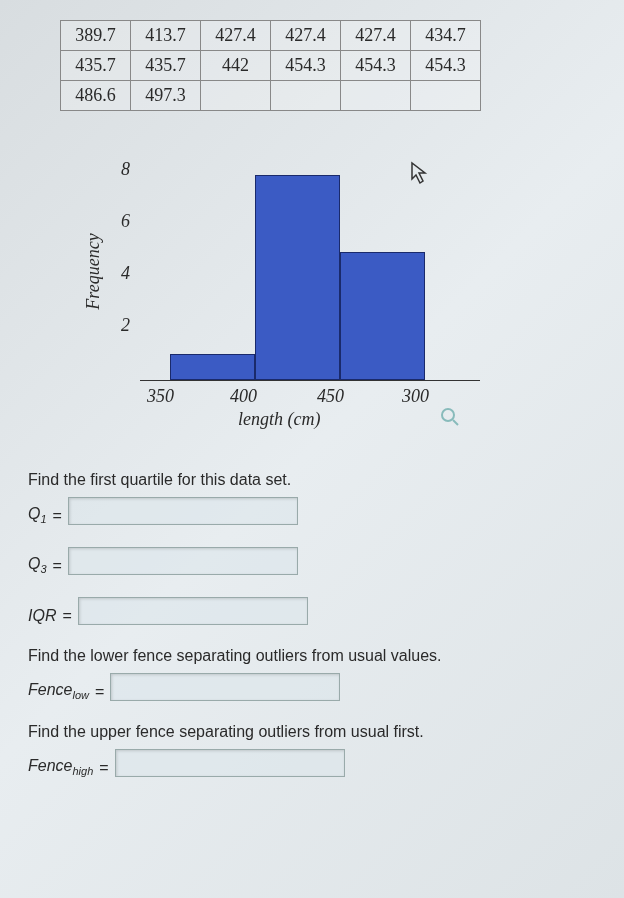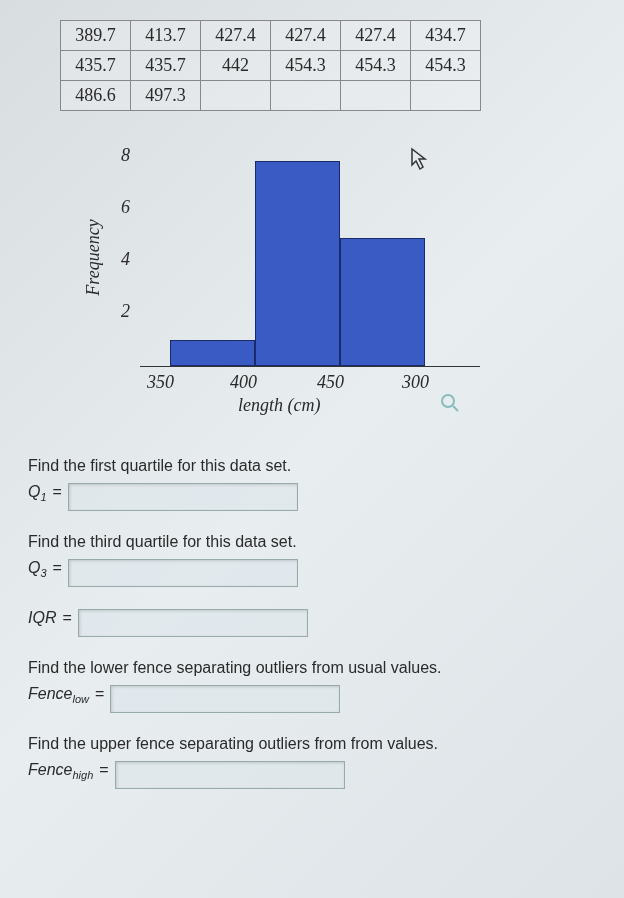--- a/index.html
+++ b/index.html
@@ -8,21 +8,21 @@
     padding: 20px;
     width: 624px;
     height: 898px;
     background: linear-gradient(135deg, #d8dde0 0%, #e8edf0 50%, #dde3e6 100%);
     font-family: Georgia, 'Times New Roman', serif;
     color: #2a2a2a;
   }
   .data-table {
     border-collapse: collapse;
     margin-left: 40px;
-    margin-bottom: 16px;
+    margin-bottom: 30px;
   }
   .data-table td {
     border: 1px solid #888;
     padding: 4px 14px;
     text-align: center;
     font-size: 18px;
     background: rgba(255,255,255,0.2);
     min-width: 70px;
     height: 30px;
   }
@@ -94,21 +94,21 @@
   }
   .questions {
     font-family: Verdana, Arial, sans-serif;
     font-size: 16px;
     padding-left: 8px;
   }
   .q-block { margin-bottom: 22px; }
   .q-prompt { margin-bottom: 8px; }
   .answer-line {
     display: flex;
-    align-items: flex-start;
+    align-items: flex-end;
     gap: 6px;
   }
   .answer-line .var {
     font-style: italic;
   }
   .answer-line sub {
     font-size: 11px;
   }
   .answer-input {
     border: 1px solid #9aa;
@@ -187,21 +187,20 @@
   <div class="q-block">
     <div class="q-prompt">Find the first quartile for this data set.</div>
     <div class="answer-line">
       <span class="var"><span>Q</span><sub>1</sub></span>
       <span>=</span>
       <input class="answer-input" value="" style="">
     </div>
   </div>
 
   <div class="q-block">
-    <div class="q-prompt">Find the third quartile for this data set.</div>
     <div class="answer-line">
       <span class="var"><span>Q</span><sub>3</sub></span>
       <span>=</span>
       <input class="answer-input" value="" style="">
     </div>
   </div>
 
   <div class="q-block">
     <div class="answer-line">
       <span class="var">IQR</span>
@@ -213,21 +212,21 @@
   <div class="q-block">
     <div class="q-prompt">Find the lower fence separating outliers from usual values.</div>
     <div class="answer-line">
       <span class="var"><span>Fence</span><sub>low</sub></span>
       <span>=</span>
       <input class="answer-input" value="" style="">
     </div>
   </div>
 
   <div class="q-block">
-    <div class="q-prompt">Find the upper fence separating outliers from from values.</div>
+    <div class="q-prompt">Find the upper fence separating outliers from usual first.</div>
     <div class="answer-line">
       <span class="var"><span>Fence</span><sub>high</sub></span>
       <span>=</span>
       <input class="answer-input" value="" style="">
     </div>
   </div>
 
 </div>
 
 </body></html>

